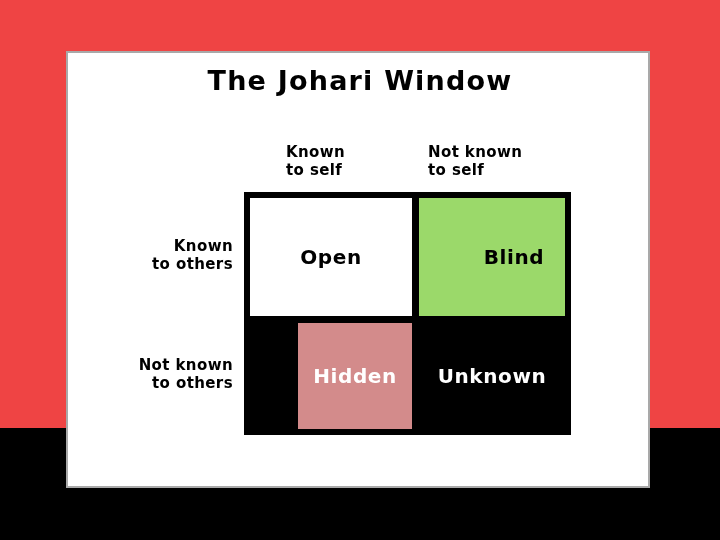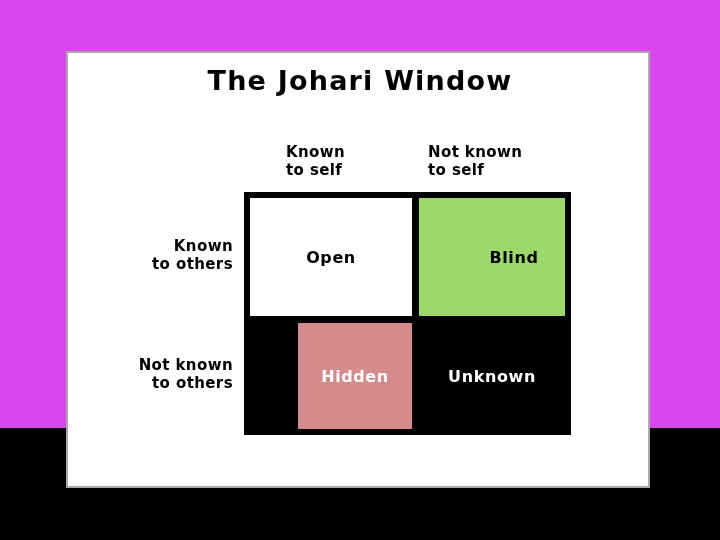--- a/index.html
+++ b/index.html
@@ -11,21 +11,21 @@
     width: 720px;
     height: 540px;
     overflow: hidden;
     font-family: "DejaVu Sans", sans-serif;
   }
 
   #slide-stage {
     position: relative;
     width: 720px;
     height: 428px;
-    background: #d946ef;
+    background: #ef4444;
   }
 
   
   #slide-canvas {
     position: absolute;
     left: 66px;
     top: 51px;
     width: 584px;
     height: 437px;
     background: #ffffff;
@@ -69,21 +69,21 @@
     gap: 7px;
     padding: 6px;
     box-sizing: border-box;
   }
 
   .quad {
     display: flex;
     align-items: center;
     justify-content: center;
     font-family: "DejaVu Sans", sans-serif;
-    font-size: 16px;
+    font-size: 20px;
     font-weight: bold;
     letter-spacing: 0.6px;
     box-sizing: border-box;
   }
   .quad-open    { background: #ffffff; color: #000000; }
   .quad-blind   { background: #9BD96A; color: #000000; padding-left: 44px; }
   .quad-hidden  { background: #D38B8B; color: #ffffff; margin-left: 48px; }
   .quad-unknown { background: #000000; color: #ffffff; }
 
   

